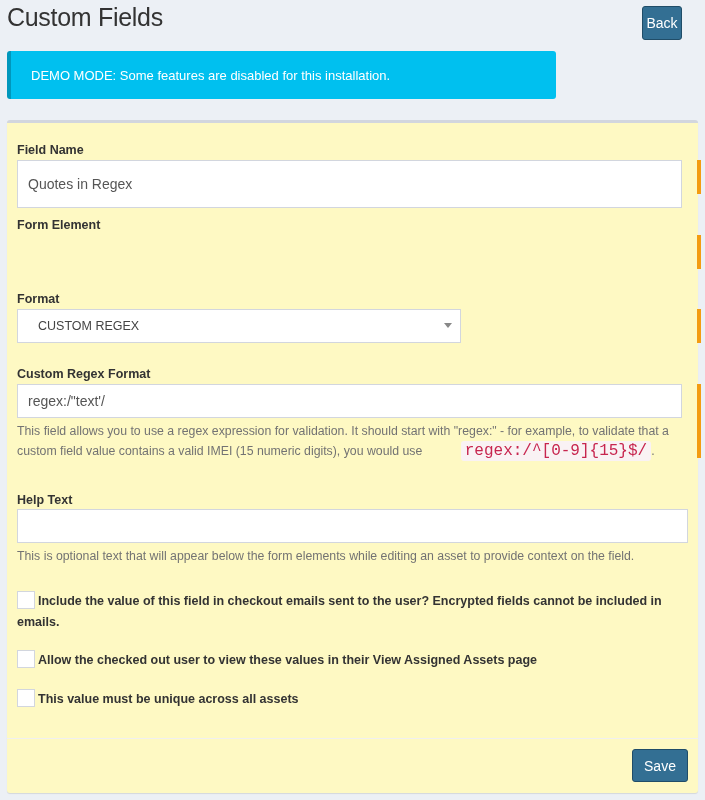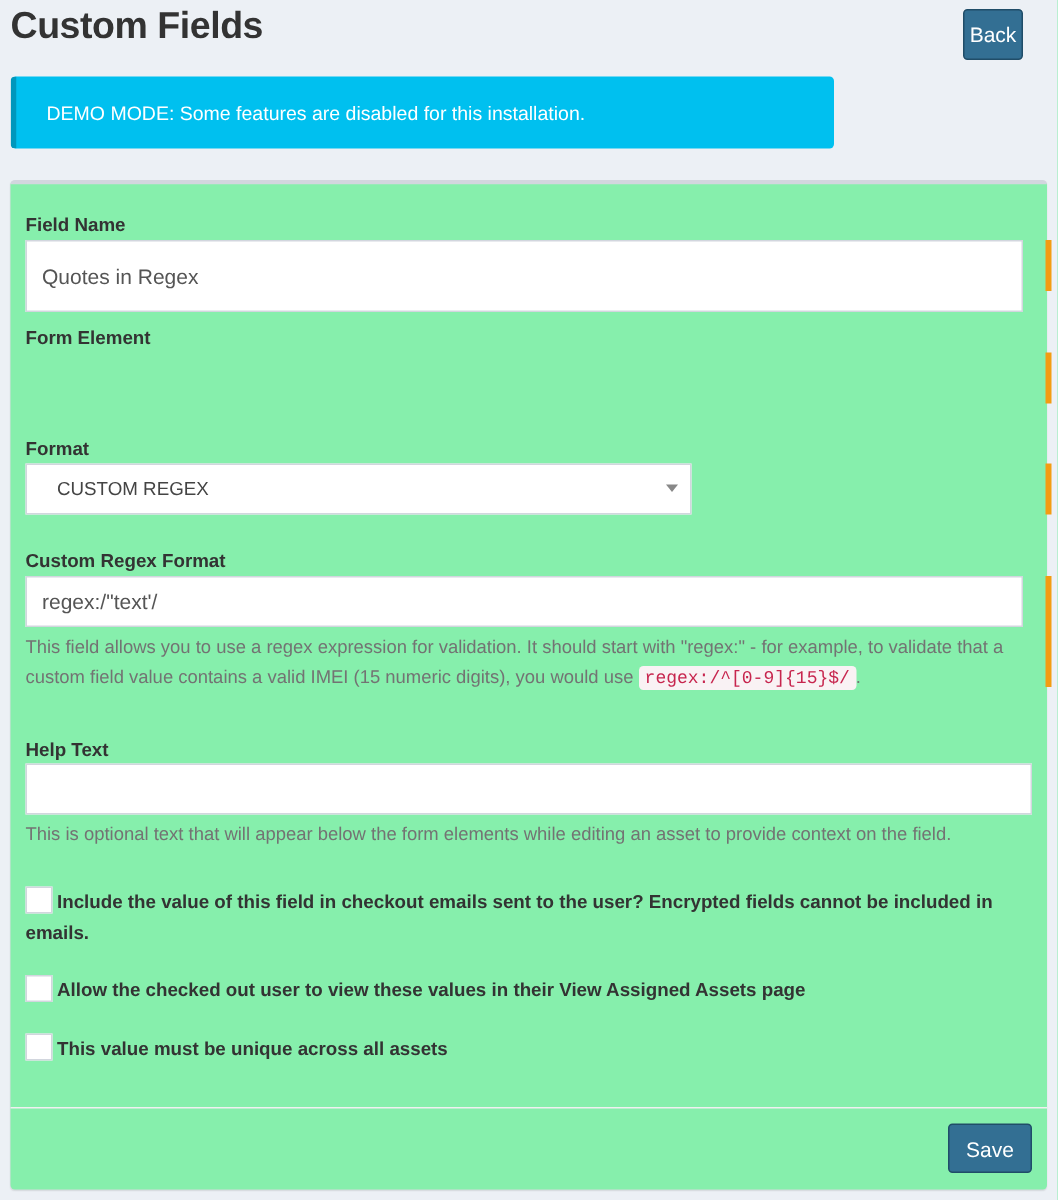--- a/index.html
+++ b/index.html
@@ -6,21 +6,21 @@
   html, body { margin: 0; padding: 0; }
   body {
     width: 705px; height: 800px; overflow: hidden;
     background: #ecf0f5;
     font-family: "Liberation Sans", sans-serif;
     color: #333;
     position: relative;
   }
   .page-title {
     position: absolute; left: 7px; top: 3px;
-    font-size: 25px; color: #333; font-weight: bold; margin: 0;
+    font-size: 25px; color: #333; font-weight: normal; margin: 0;
     letter-spacing: -0.3px;
   }
   .btn {
     position: absolute;
     background: #3c8dbc; background: #336f93;
     color: #fff; border: 1px solid #204d68; border-radius: 3px;
     font-family: "Liberation Sans", sans-serif;
     font-size: 14px; cursor: pointer;
     display: flex; align-items: center; justify-content: center;
   }
@@ -28,21 +28,21 @@
   .save-btn { left: 632px; top: 749px; width: 56px; height: 33px; }
 
   .demo-alert {
     position: absolute; left: 7px; top: 51px; width: 549px; height: 48px;
     background: #00c0ef; border-left: 4px solid #0097bc; border-radius: 3px;
     color: #fff; font-size: 13px; padding-left: 20px;
     display: flex; align-items: center;
   }
   .box {
     position: absolute; left: 7px; top: 120px; width: 691px; height: 673px;
-    background: #86efac; border-top: 3px solid #d2d6de; border-radius: 3px;
+    background: #fef9c3; border-top: 3px solid #d2d6de; border-radius: 3px;
     box-shadow: 0 1px 1px rgba(0,0,0,0.1);
   }
   .box-footer {
     position: absolute; left: 0; right: 0; top: 615px; bottom: 0;
     border-top: 1px solid #f0f0f0;
   }
   .label {
     position: absolute; left: 10px;
     font-size: 12.5px; font-weight: bold; color: #333;
   }
@@ -65,22 +65,22 @@
     border-top: 5px solid #888;
   }
   .req-bar {
     position: absolute; left: 690px; width: 4px; background: #f39c12;
   }
   .help {
     position: absolute; left: 10px; width: 670px;
     font-size: 12.3px; color: #737373; line-height: 20px;
   }
   code {
-    font-family: "Liberation Mono", monospace; font-size: 12px;
-    color: #c7254e; background: #f9f2f4; padding: 1px 4px; border-radius: 3px;
+    font-family: "Liberation Mono", monospace; font-size: 16px;
+    color: #c7254e; background: #f9f2f4; padding: 1px 4px; border-radius: 3px; margin-left: 35px;
   }
   .check-row {
     position: absolute; left: 10px; width: 660px;
     font-size: 12.5px; font-weight: bold; color: #333; line-height: 21px;
   }
   .checkbox {
     display: inline-block; width: 18px; height: 18px;
     border: 1px solid #d2d6de; background: #fff; vertical-align: -4px;
     margin-right: 3px; cursor: pointer;
   }

